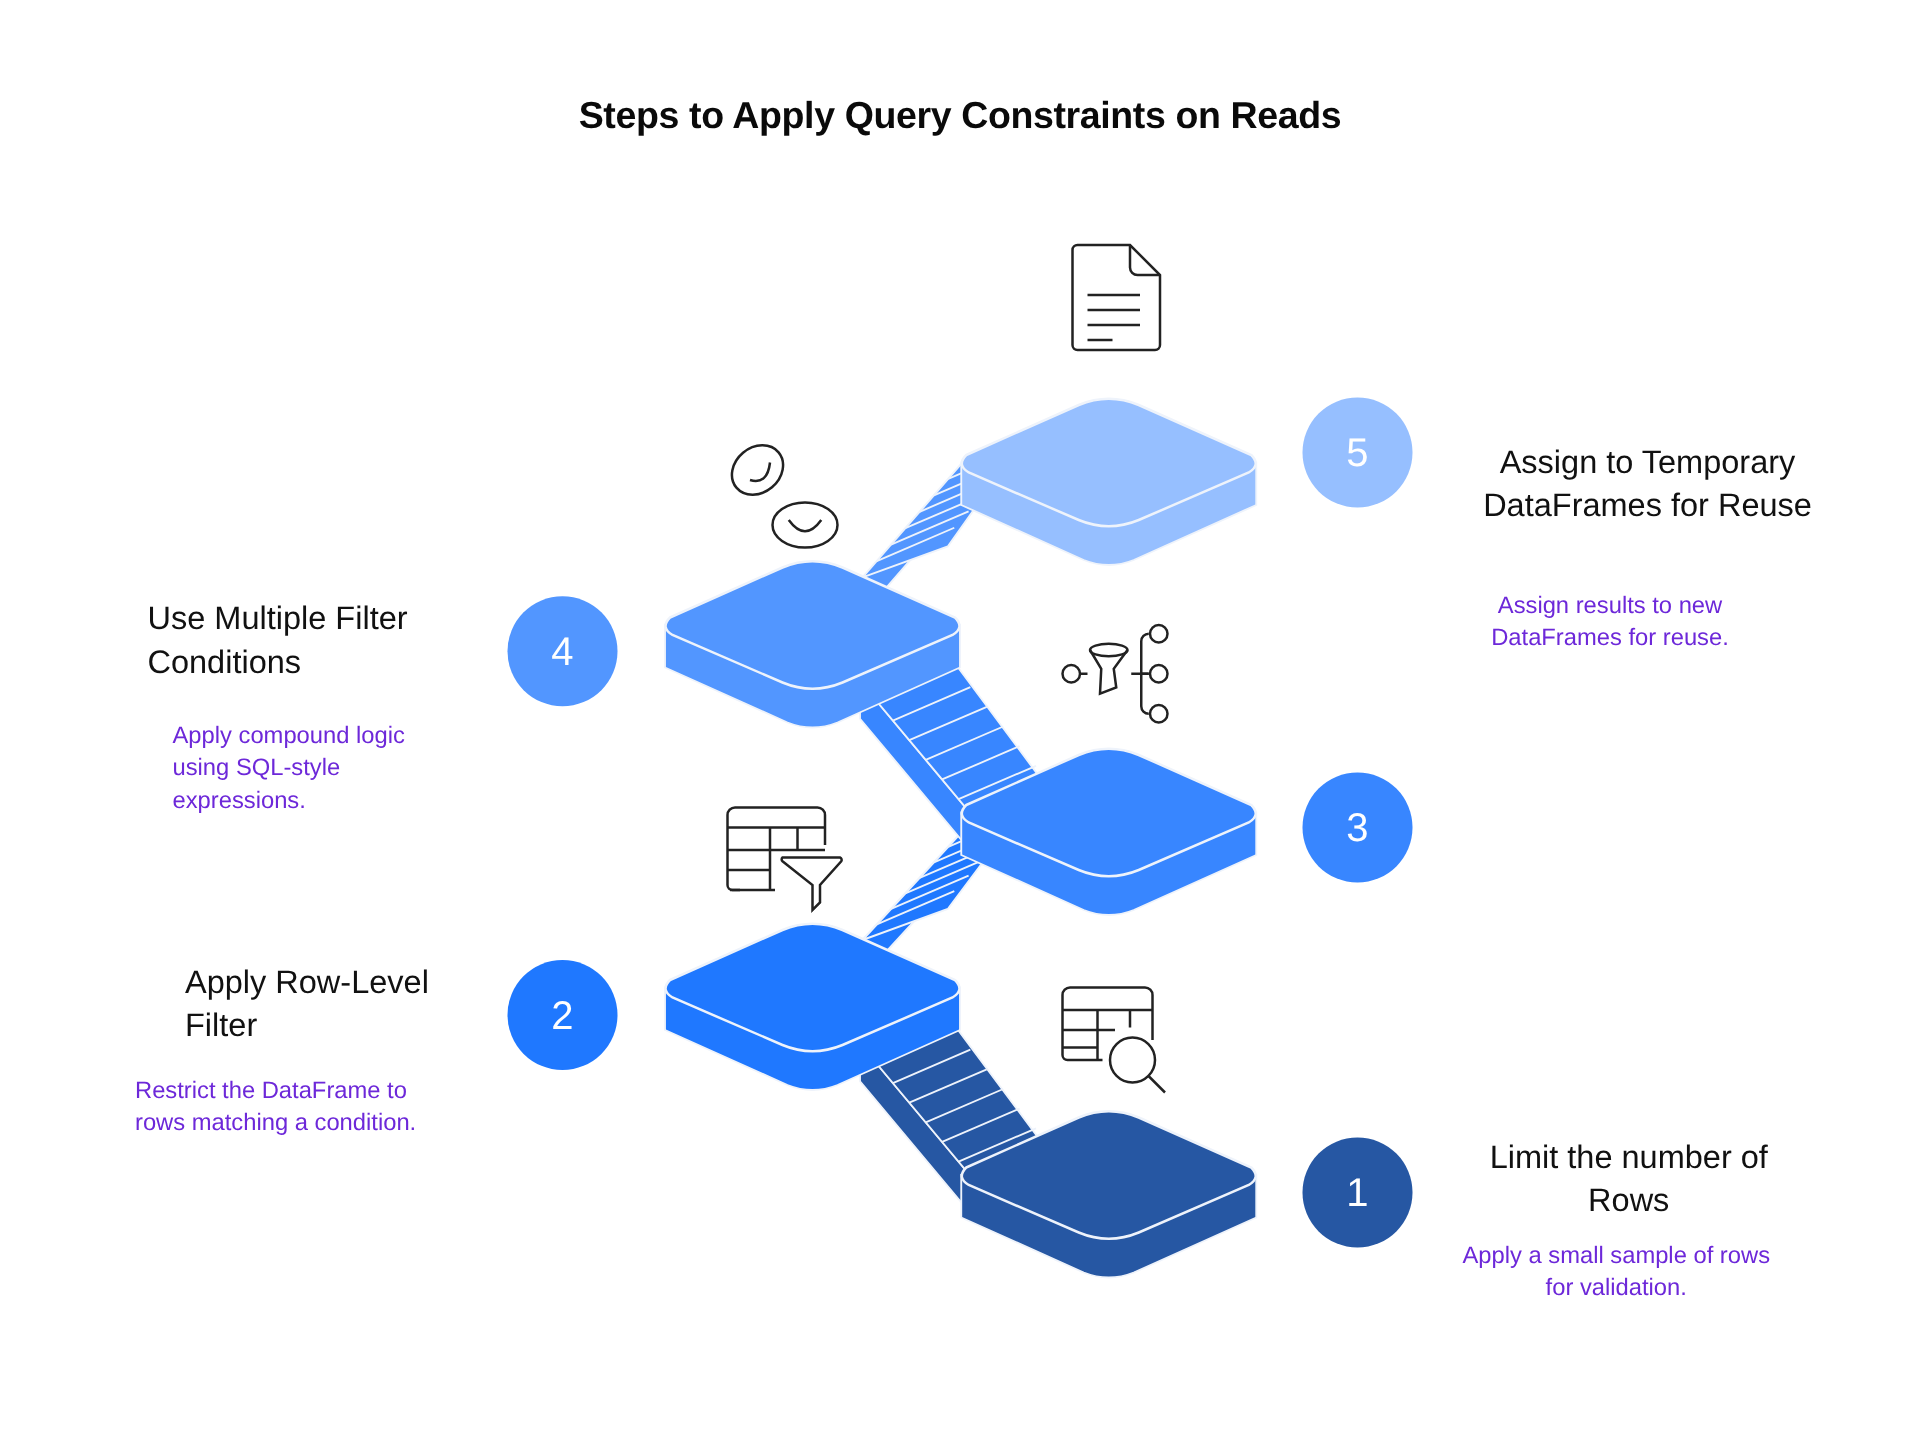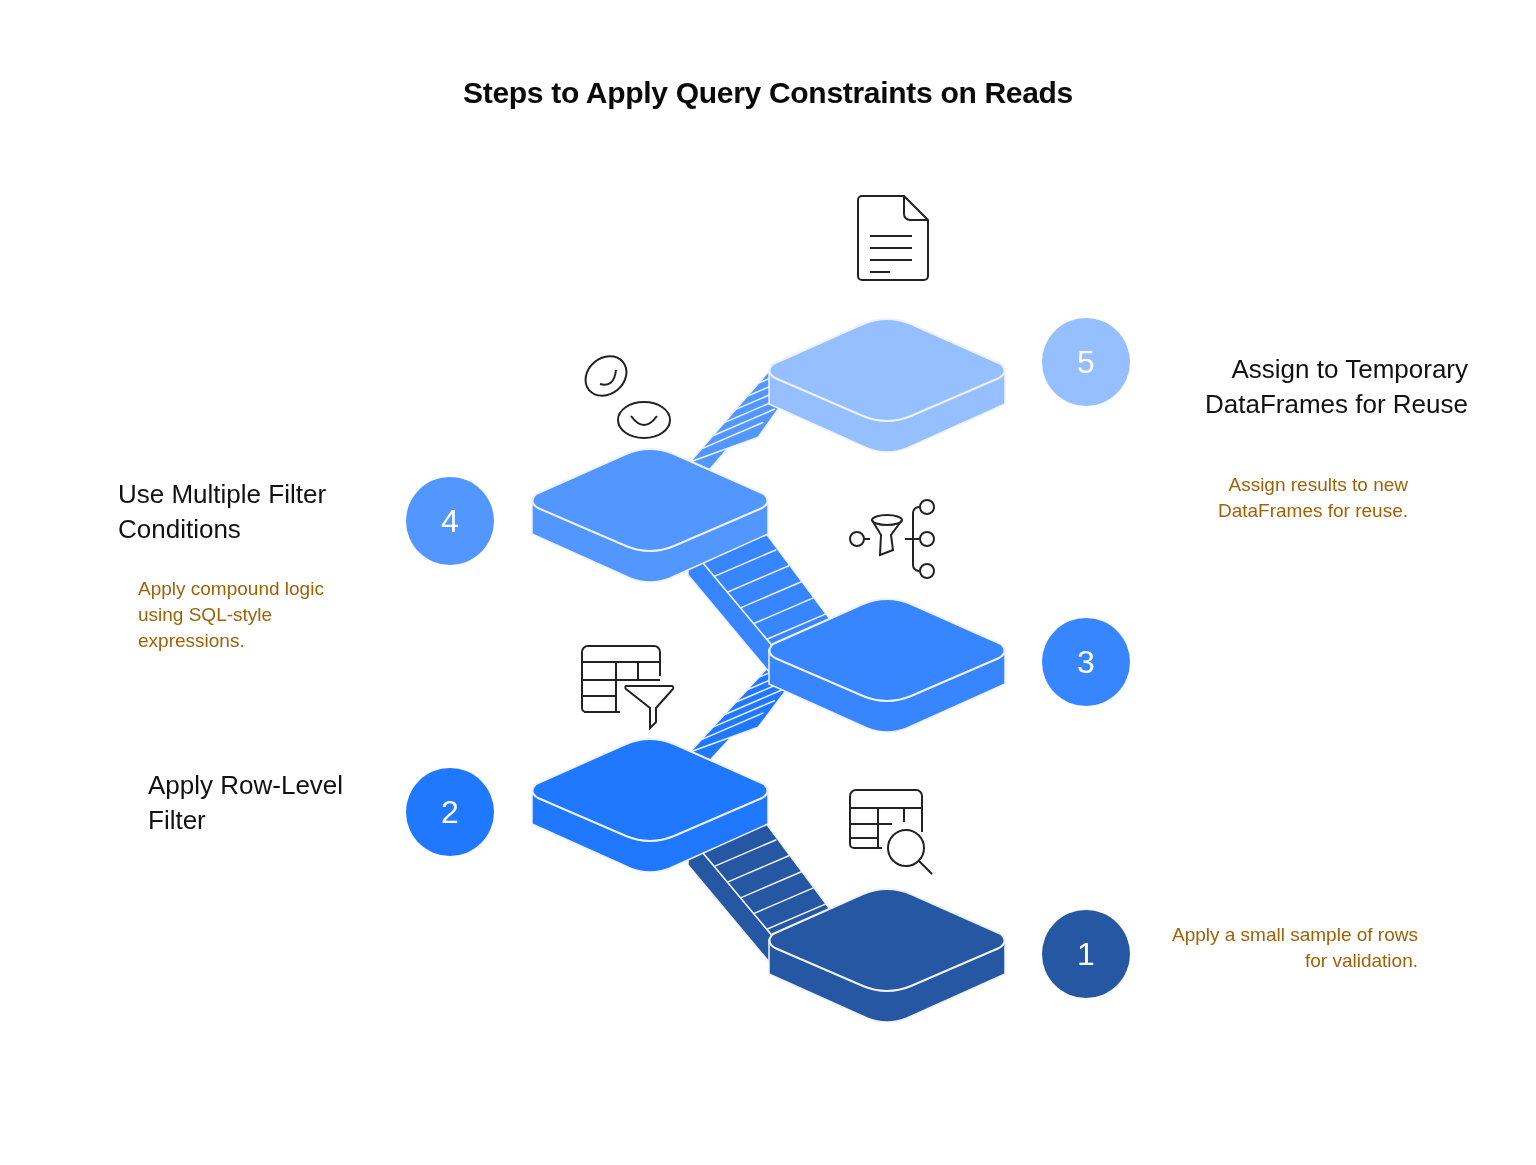--- a/index.html
+++ b/index.html
@@ -1,24 +1,24 @@
 <!DOCTYPE html>
 <html><head>
 <meta charset="utf-8">
 <style>
   html,body{margin:0;padding:0;background:#ffffff;}
   body{width:1536px;height:1165px;position:relative;overflow:hidden;font-family:"Liberation Sans","DejaVu Sans",sans-serif;color:#111;}
   .title{position:absolute;left:0;width:1536px;top:76px;text-align:center;font-size:30px;font-weight:bold;letter-spacing:-0.3px;color:#0a0a0a;}
   svg.stairs{position:absolute;left:0;top:0;}
   .badge{position:absolute;width:88px;height:88px;border-radius:50%;color:#fff;font-size:32px;display:flex;align-items:center;justify-content:center;}
   .step-text{position:absolute;width:330px;}
-  .step-text.right{text-align:right;}
+  .step-text.right{text-align:center;}
   .step-text.left{text-align:left;}
   .step-title{font-size:26px;line-height:35px;color:#111;}
-  .step-desc{font-size:19px;line-height:26px;color:#a16207;margin-top:26px;}
+  .step-desc{font-size:19px;line-height:26px;color:#6d28d9;margin-top:26px;}
   .icon{position:absolute;}
 </style>
 </head>
 <body>
 
 <div class="title">Steps to Apply Query Constraints on Reads</div>
 
 <svg class="stairs" width="1536" height="1165" viewBox="0 0 1536 1165">
   <g id="stairs-layer">
       <path d="M688 835 L780 945 L780 975 L688 865 Z" fill="#2657A3" stroke="#EEF3FB" stroke-width="1.5"></path>
@@ -139,16 +139,18 @@
   <div class="step-desc" style="margin-top:50px;width:240px">Assign results to new DataFrames for reuse.</div>
 </div>
 <div class="step-text left" style="left:38px;top:477px">
   <div class="step-title" style="padding-left:80px">Use Multiple Filter Conditions</div>
   <div class="step-desc" style="margin-top:29px;padding-left:100px">Apply compound logic using SQL-style expressions.</div>
 </div>
 <div class="step-text right" style="left:1168px;top:617px;width:300px">
 </div>
 <div class="step-text left" style="left:38px;top:768px">
   <div class="step-title" style="padding-left:110px">Apply Row-Level Filter</div>
+  <div class="step-desc" style="margin-top:22px;padding-left:70px">Restrict the DataFrame to rows matching a condition.</div>
 </div>
 <div class="step-text right" style="left:1168px;top:908px;width:300px">
+  <div class="step-title" style="width:270px">Limit the number of Rows</div>
   <div class="step-desc" style="margin-top:14px;width:250px">Apply a small sample of rows for validation.</div>
 </div>
 
 </body></html>

